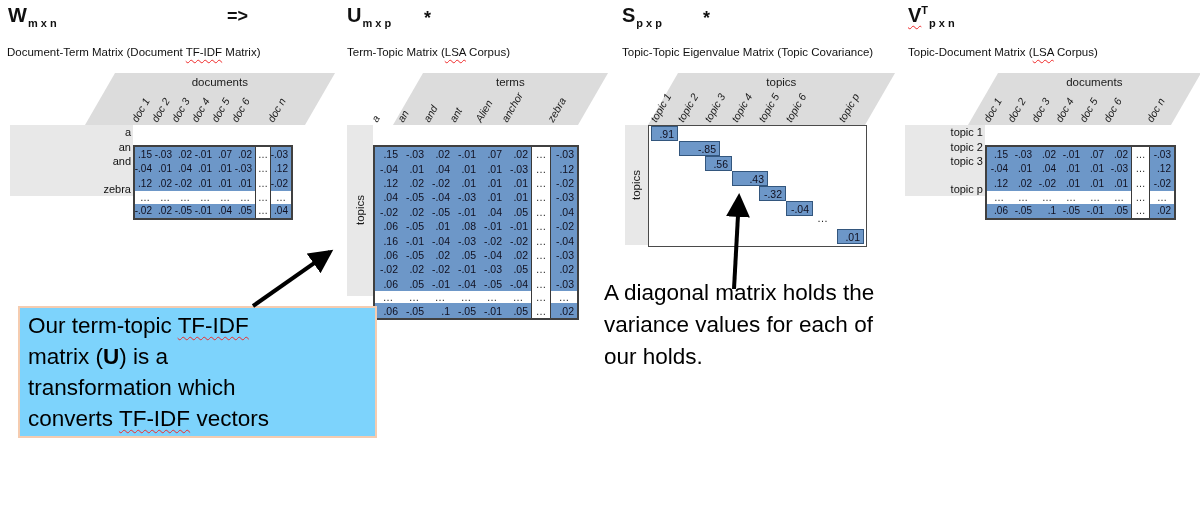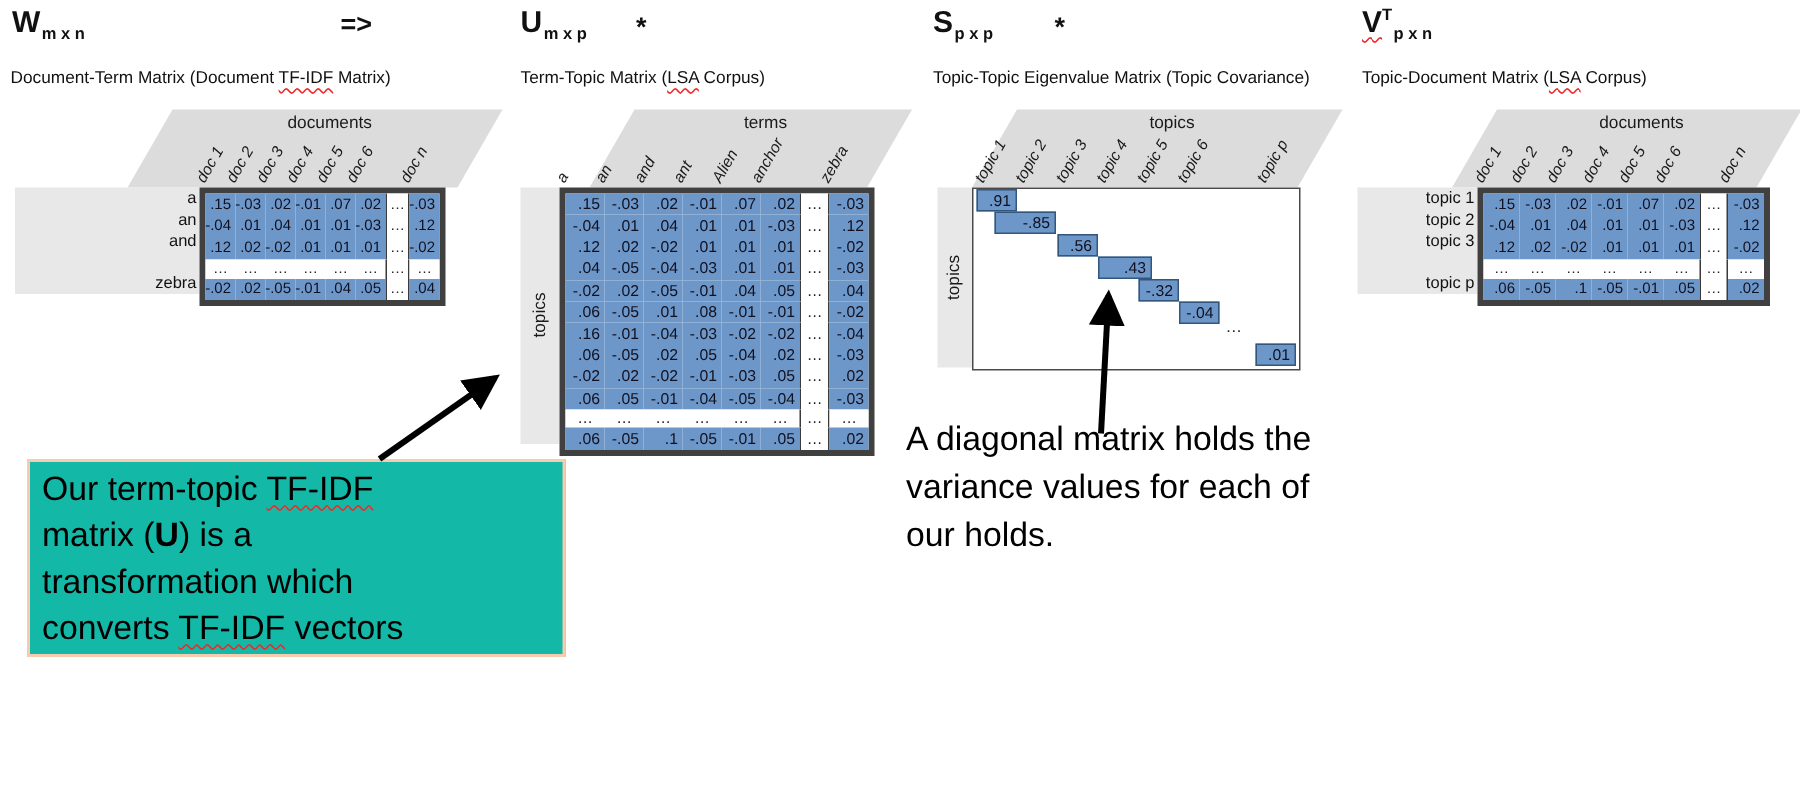--- a/index.html
+++ b/index.html
@@ -14,33 +14,33 @@
         text-decoration-thickness:1px;text-underline-offset:3px;}
   .band{position:absolute;background:#dcdcdc;transform:skewX(-30deg);transform-origin:left bottom;}
   .band>span{display:block;transform:skewX(30deg);text-align:center;margin-top:3px;font-size:11.5px;color:#1a1a1a;}
   .hdrzone{position:absolute;}
   .rothdr{position:absolute;bottom:1px;font-size:10.5px;font-style:italic;white-space:nowrap;
           transform:rotate(-60deg);transform-origin:left bottom;color:#1a1a1a;}
   .sideband{position:absolute;background:#e8e8e8;display:flex;align-items:center;justify-content:center;}
   .sidelabel{transform:rotate(-90deg);font-size:11.5px;white-space:nowrap;color:#1a1a1a;}
   .rowlabels{position:absolute;background:#e8e8e8;display:grid;grid-template-columns:1fr;}
   .rowlabels div{font-size:11px;display:flex;align-items:center;justify-content:flex-end;padding-right:2px;color:#111;}
-  .mgrid{position:absolute;display:grid;border:4px solid #404040;background:#fff;}
+  .mgrid{position:absolute;display:grid;border:2px solid #404040;background:#fff;margin-top:20px;}
   .mgrid .c{font-size:10px;display:flex;align-items:center;justify-content:flex-end;padding-right:3px;
             background:#6d97c8;color:#101020;}
   .mgrid.ugrid .c{font-size:10.5px;}
   .mgrid .dots{background:#fff;justify-content:center;padding-right:0;color:#222;}
   .mgrid .dc{border-left:1px solid #3a3a3a;border-right:1px solid #3a3a3a;}
   .sbox{position:absolute;background:#fff;border:1px solid #4a4a4a;}
   .sdiag{position:absolute;width:27px;height:15px;background:#6d97c8;border:1px solid #33567d;
          font-size:10.5px;display:flex;align-items:center;justify-content:flex-end;padding-right:3px;
          box-sizing:border-box;color:#101020;}
   .sdots{position:absolute;font-size:11px;color:#222;}
   .caption{position:absolute;font-size:22.5px;line-height:32px;color:#000;white-space:nowrap;}
-  .textbox{position:absolute;background:#14b8a6;border:2px solid #f5ccb0;padding:2px 8px;
+  .textbox{position:absolute;background:#7dd3fc;border:2px solid #f5ccb0;padding:2px 8px;
            font-size:22.5px;line-height:31px;color:#000;}
   .caret{display:inline-block;width:2px;height:23px;background:#111;vertical-align:-4px;margin-left:2px;}
   svg.overlay{position:absolute;left:0;top:0;pointer-events:none;z-index:30;}
   b{font-weight:bold;}
 </style>
 </head>
 <body>
 
 <div id="canvas">
 
@@ -249,21 +249,21 @@
         <span class="rothdr" style="left: 91px;">topic 4</span>
         <span class="rothdr" style="left: 118px;">topic 5</span>
         <span class="rothdr" style="left: 145px;">topic 6</span>
         <span class="rothdr" style="left: 198px;">topic p</span>
       </div>
       <div class="sideband" style="left: 625px; top: 125px; width: 23px; height: 120px;">
         <span class="sidelabel">topics</span>
       </div>
       <div class="sbox" style="left: 648px; top: 125px; width: 217px; height: 120px;">
         <div class="sdiag" style="left: 2px; top: 0px;">.91</div>
-        <div class="sdiag" style="left: 14px; top: 15px; padding-left: 36px;">-.85</div>
+        <div class="sdiag" style="left: 30px; top: 15px; padding-left: 36px;">-.85</div>
         <div class="sdiag" style="left: 56px; top: 30px;">.56</div>
         <div class="sdiag" style="left: 83px; top: 45px; padding-left: 31px;">.43</div>
         <div class="sdiag" style="left: 110px; top: 60px;">-.32</div>
         <div class="sdiag" style="left: 137px; top: 75px;">-.04</div>
         <span class="sdots" style="left: 168px; top: 86px;">…</span>
         <div class="sdiag" style="left: 188px; top: 103px;">.01</div>
       </div>
     </div>
   <div id="mx-vt">
       <div class="band" style="left: 968px; top: 73px; width: 203px; height: 52px;">

